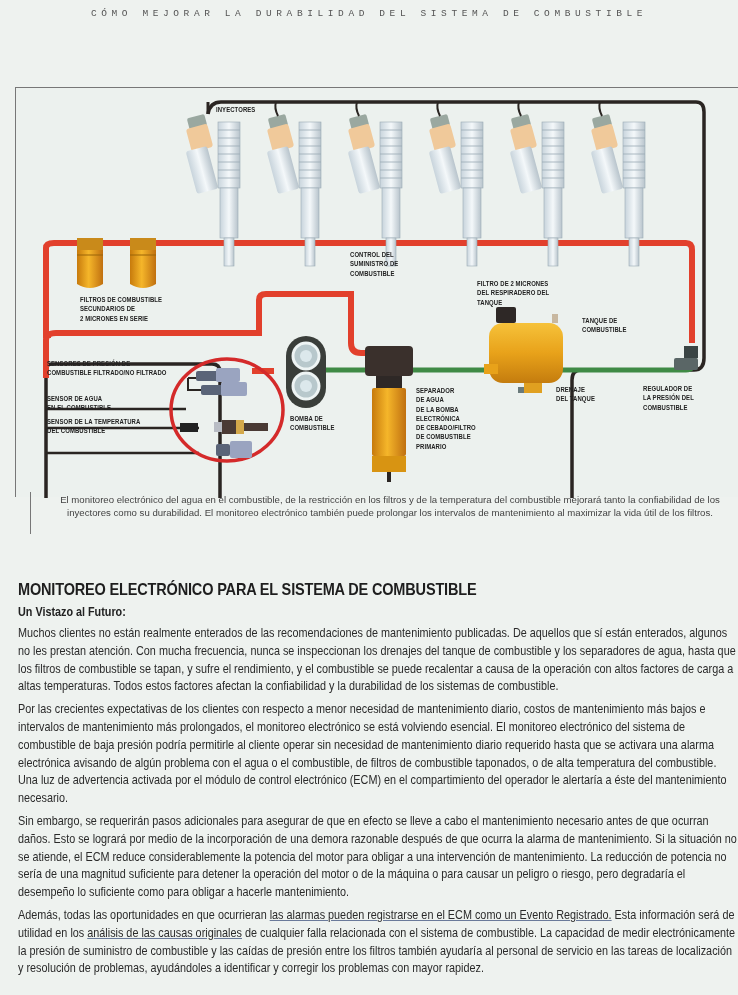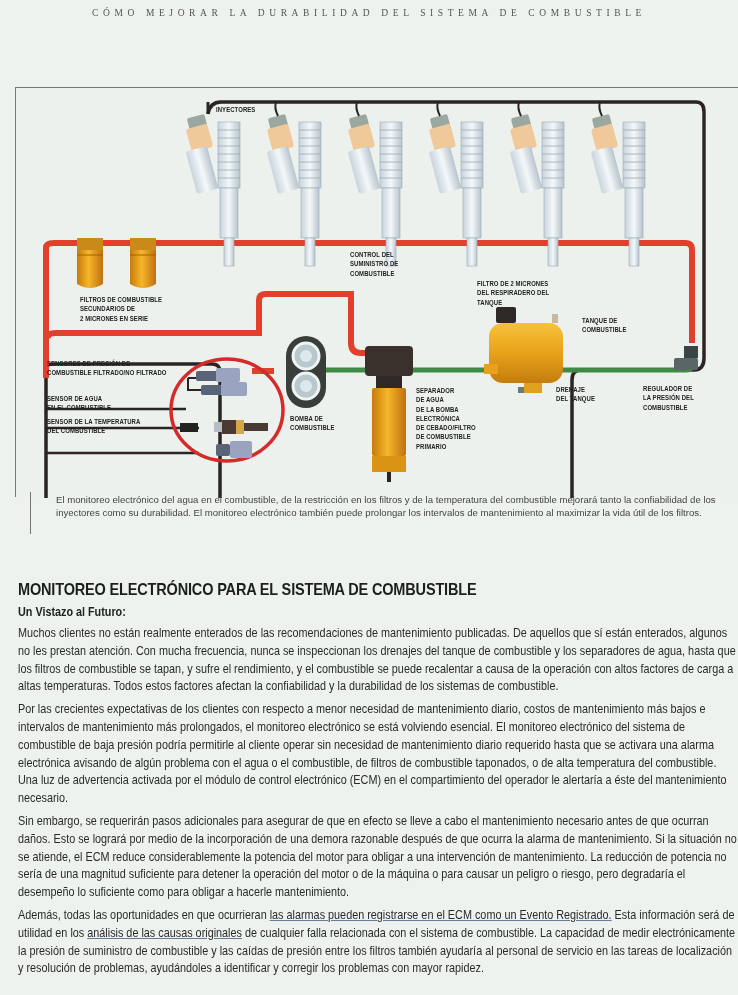--- a/index.html
+++ b/index.html
@@ -5,37 +5,37 @@
   * { box-sizing: border-box; margin: 0; padding: 0; }
   html, body { width: 738px; height: 995px; overflow: hidden; }
   body {
     background: #eef2ef;
     font-family: "Liberation Sans", sans-serif;
     color: #222;
     position: relative;
   }
   .page-header {
     position: absolute; left: 0; top: 8px; width: 738px; text-align: center;
-    font-size: 9.5px; letter-spacing: 4.6px; color: #555; font-family: Liberation Serif, serif;
+    font-size: 9.5px; letter-spacing: 4.6px; color: #555; font-family: Liberation Mono, monospace;
   }
   .diagram {
     position: absolute; left: 15px; top: 87px; width: 723px; height: 410px;
     border-left: 1.5px solid #777; border-top: 1.5px solid #777;
     background: #ecf1ee;
   }
   .diagram svg { position: absolute; left: 0; top: 0; }
   .lbl {
     position: absolute; font-family: "Liberation Sans", sans-serif; font-weight: bold;
     font-size: 7px; line-height: 9.3px; color: #222; white-space: pre; letter-spacing: 0.1px;
     transform: scaleX(0.85); transform-origin: left top;
   }
   .caption {
     position: absolute; left: 30px; top: 492px; width: 708px; height: 42px;
-    border-left: 1.5px solid #777; padding-left: 25px; padding-top: 2px;
-    font-size: 9.6px; line-height: 12.6px; color: #444;
+    border-left: 1.5px solid #777; padding-left: 11px; padding-top: 2px;
+    font-size: 9.6px; line-height: 12.6px; color: #444; text-align: center;
   }
   .article { position: absolute; left: 18px; top: 544px; width: 720px; margin-top: 36px; }
   .article h1 {
     font-family: "Liberation Sans", sans-serif; font-weight: bold; font-size: 16.5px;
     color: #1e1e1e; transform: scaleX(0.88); transform-origin: left top; white-space: nowrap; letter-spacing: -0.2px;
   }
   .article h2 {
     font-family: "Liberation Sans", sans-serif; font-weight: bold; font-size: 12px;
     margin-top: 6px; color: #222; transform: scaleX(0.9); transform-origin: left top;
   }

